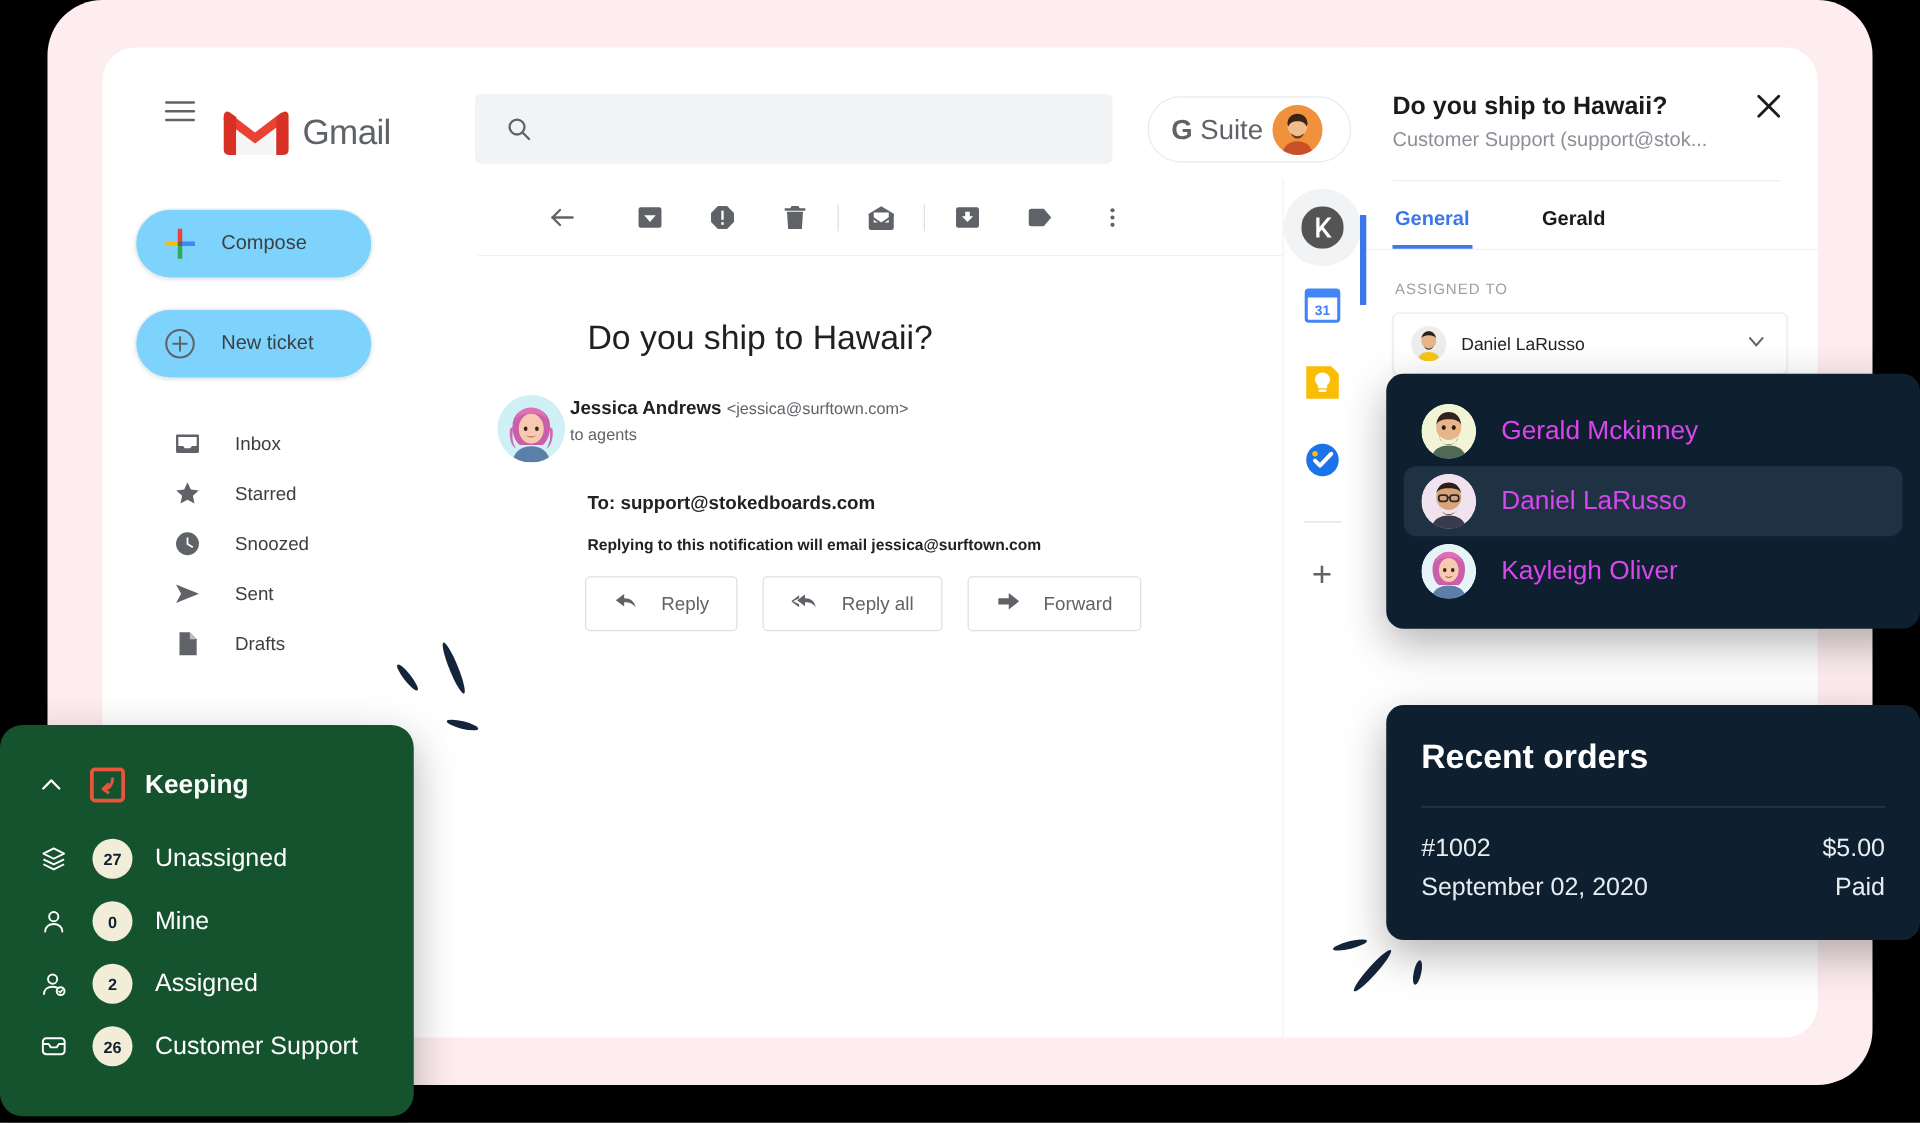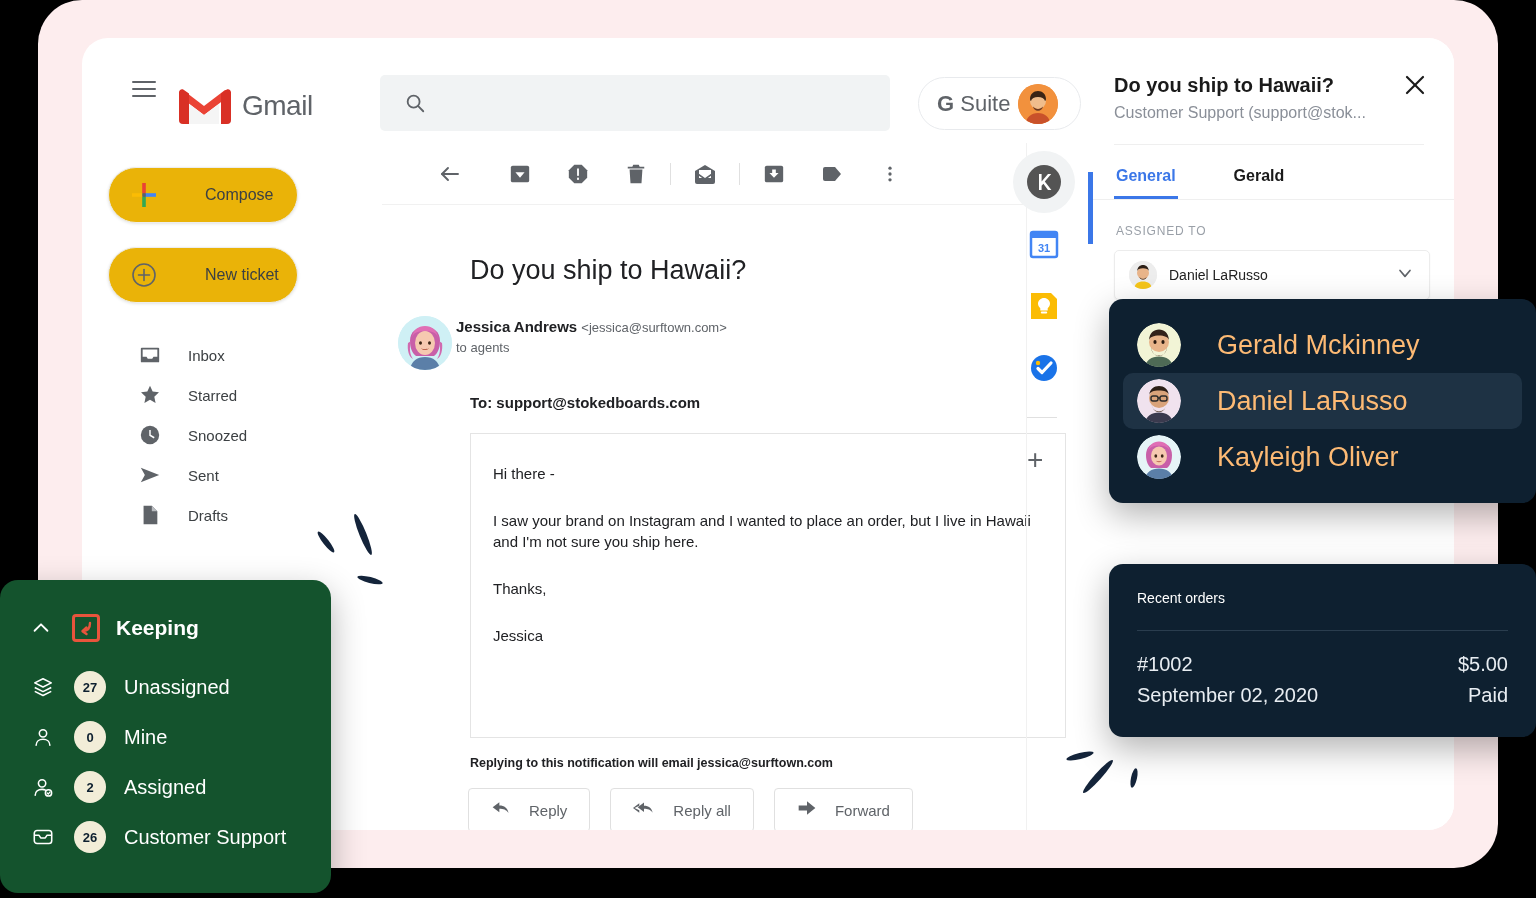--- a/index.html
+++ b/index.html
@@ -74,23 +74,23 @@
     width: 40px; height: 40px; border-radius: 50%;
     background: #F2913D; position: relative; overflow: hidden;
     flex-shrink: 0;
   }
 
   
   .sidebar { position: absolute; left: 0; top: 105px; width: 300px; }
   .btn-pill {
     display: flex; align-items: center;
     height: 56px; border-radius: 28px;
-    background: #eab308; border: 1px solid #EDEDED;
+    background: #7dd3fc; border: 1px solid #EDEDED;
     box-shadow: 0 1px 3px rgba(60,64,67,0.14);
-    margin-left: 26px; width: 190px; cursor: pointer; gap: 28px;
+    margin-left: 26px; width: 190px; cursor: pointer;
   }
   .btn-pill.compose { margin-top: 24px; }
   .btn-pill.newticket { margin-top: 24px; }
   .btn-pill .plabel { font-size: 16px; color: #3c4043; margin-left: 20px; }
   .btn-pill .picon { margin-left: 22px; display: flex; }
 
   .navlist { margin-top: 32px; }
   .navitem {
     display: flex; align-items: center; height: 40px;
     padding-left: 56px; cursor: pointer;
@@ -149,21 +149,21 @@
     background: #fff; display: flex; align-items: center;
     padding: 0 22px; gap: 18px; cursor: pointer;
   }
   .reply-btn .rlabel { font-size: 15px; color: #5f6368; }
 
   
   .addon-strip {
     position: absolute; left: 944px; top: 105px;
     width: 62px; bottom: 0;
     border-left: 1px solid #F1F1F1;
-    display: flex; flex-direction: column; 
+    display: flex; flex-direction: column; align-items: center;
     padding-top: 22px; gap: 28px;
   }
   .addon-icon { width: 34px; height: 34px; display:flex; align-items:center; justify-content:center; cursor: pointer; position: relative;}
   .addon-icon.active::before {
     content: ''; position: absolute; left: -14px; top: -14px;
     width: 62px; height: 62px; border-radius: 50%; background: #F1F3F4;
     z-index: 0;
   }
   .addon-icon > * { position: relative; z-index: 1; }
   .addon-sep { width: 30px; height: 1px; background: #E0E0E0; margin-top: 4px; }
@@ -224,30 +224,30 @@
   }
   .agent-row {
     display: flex; align-items: center; height: 56px;
     border-radius: 10px; padding: 0 14px; cursor: pointer;
   }
   .agent-row.selected { background: #1E3244; }
   .agent-av {
     width: 44px; height: 44px; border-radius: 50%;
     overflow: hidden; flex-shrink: 0; position: relative;
   }
-  .agent-name { margin-left: 36px; font-size: 27px; color: #fdba74; }
+  .agent-name { margin-left: 20px; font-size: 21px; color: #d946ef; }
 
   
   .orders-card {
     position: absolute; left: 1109px; top: 564px;
     width: 427px; background: #0E2030;
     border-radius: 14px; padding: 26px 28px 30px;
     box-shadow: 0 12px 34px rgba(0,0,0,0.3);
   }
-  .orders-title { font-size: 14px; font-weight: 400; color: #fff; }
+  .orders-title { font-size: 27px; font-weight: 700; color: #fff; }
   .orders-rule { height: 1px; background: #2A3D4E; margin: 24px 0 22px; }
   .order-line { display: flex; justify-content: space-between; gap: 30px; }
   .order-line + .order-line { margin-top: 8px; }
   .order-left { font-size: 20px; color: #E8EDF2; }
   .order-right { font-size: 20px; color: #E8EDF2; }
 
   
   .keeping-panel {
     position: absolute; left: 0px; top: 580px;
     width: 331px; height: 313px;
@@ -491,26 +491,20 @@
           </svg>
         </div>
         <div class="sender-meta">
           <div class="sender-name"><span>Jessica Andrews</span> <span class="sender-email">&lt;jessica@surftown.com&gt;</span></div>
           <div class="sender-to">to agents</div>
         </div>
       </div>
 
       <div class="recipient">To: support@stokedboards.com</div>
 
-      <div class="msg-box">
-        <p>Hi there -</p>
-        <p>I saw your brand on Instagram and I wanted to place an order, but I live in Hawaii and I'm not sure you ship here.</p>
-        <p>Thanks,</p>
-        <p>Jessica</p>
-      </div>
 
       <div class="reply-note">Replying to this notification will email jessica@surftown.com</div>
 
       <div class="reply-row">
         <div class="reply-btn">
           <span>
             <svg width="20" height="20" viewBox="0 0 24 24" fill="#5f6368">
               <path d="M10 5v4c6 0 10 3 11 9-3-4-6-5-11-5v4l-8-6z"></path>
             </svg>
           </span>

